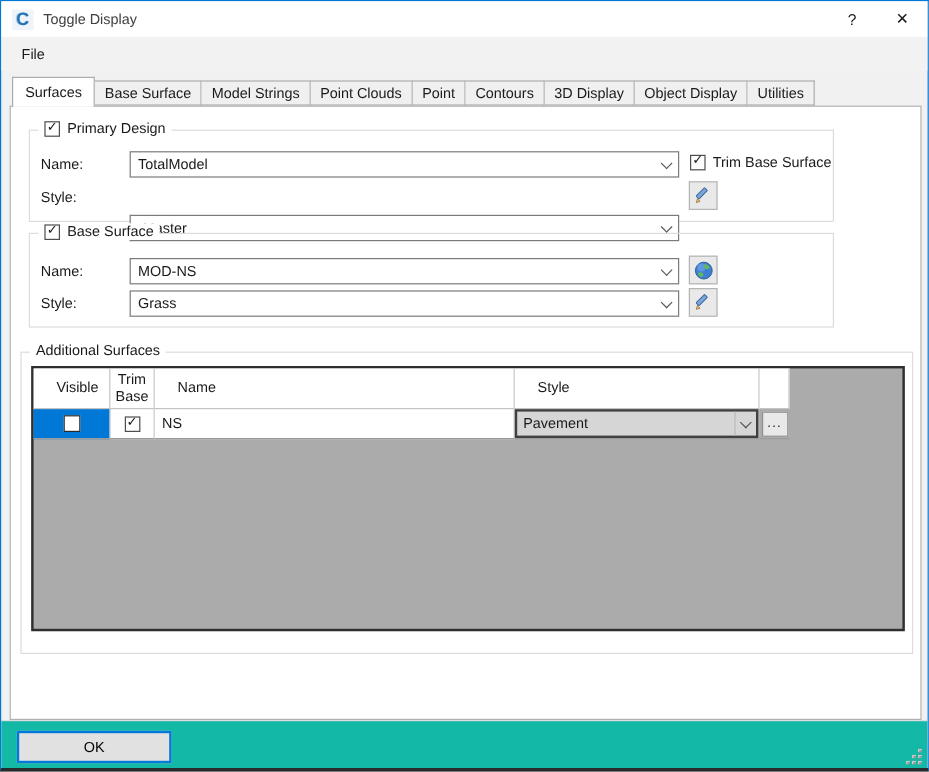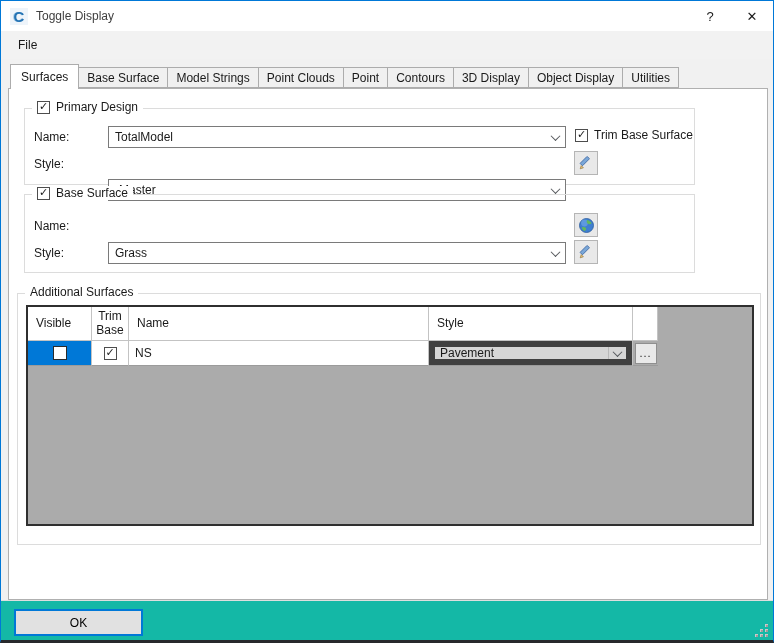--- a/index.html
+++ b/index.html
@@ -50,34 +50,34 @@
   .combo .combo-text { flex:1; padding-left:6px; font-size:12px; overflow:hidden; white-space:nowrap; }
   .combo .combo-arrow { width:20px; height:100%; display:flex; align-items:center; justify-content:center; }
   .chev { width:7px; height:7px; border-right:1px solid #55585c; border-bottom:1px solid #55585c; transform:rotate(45deg) translate(-1px,-1px); }
 
   
   .icon-btn { position:absolute; width:24px; height:24px; background:#e9e9e9; border:1px solid #b5b5b5; display:flex; align-items:center; justify-content:center; }
 
   
   .grid { position:absolute; left:8px; top:11px; width:728px; height:221px; background:#ababab; border:2px solid #2f2f2f; }
   .grid-header { display:flex; height:34px; }
-  .gh-cell { background:#ffffff; border-right:1px solid #c3c3c3; border-bottom:1px solid #c3c3c3; display:flex; align-items:center; padding-left:8px; font-size:12px; line-height:1.15; }
+  .gh-cell { background:#ffffff; border-right:1px solid #c3c3c3; border-bottom:1px solid #c3c3c3; display:flex; align-items:center; padding-left:19px; font-size:12px; line-height:1.15; }
   .gh-cell.center { justify-content:center; padding-left:0; text-align:center; }
   .grid-row { display:flex; height:25px; }
   .gr-cell { background:#ffffff; border-right:1px solid #c3c3c3; border-bottom:1px solid #9b9b9b; display:flex; align-items:center; }
   .col-visible { width:64px; }
   .col-trim { width:37px; }
   .col-name { width:300px; }
   .col-style { width:204px; }
   .col-browse { width:25px; }
   .cell-selected { background:#0078d7 !important; justify-content:center; }
   .cell-selected .cb { width:14px; height:14px; border-color:#2b2b2b; }
   .col-trim.gr-cell { justify-content:center; }
   .name-text { padding-left:6px; font-size:12px; }
-  .grid-combo { width:100%; height:100%; background:#d6d6d6; border:6px solid #404040; display:flex; align-items:center; }
+  .grid-combo { width:100%; height:100%; background:#d6d6d6; border:2px solid #404040; display:flex; align-items:center; }
   .grid-combo .combo-text { flex:1; padding-left:5px; font-size:12px; }
   .grid-combo .combo-arrow { width:18px; height:100%; display:flex; align-items:center; justify-content:center; border-left:1px solid #b9b9b9; }
   .browse-btn { width:22px; height:21px; margin:auto; background:#e9e9e9; border:1px solid #8f8f8f; display:flex; align-items:center; justify-content:center; font-size:11px; letter-spacing:1px; }
 
   
   .footer { position:absolute; left:0; top:599px; width:100%; height:41px; background:#14b8a6; border-top:1px solid #dedede; }
   .ok-btn { position:absolute; left:13px; top:8px; width:129px; height:27px; background:#e1e1e1; border:2px solid #0078d7; display:flex; align-items:center; justify-content:center; font-size:12px; color:#000; }
   .resize-grip { position:absolute; right:5px; bottom:4px; width:12px; height:12px;
     background:
       radial-gradient(circle at 2px 2px, transparent 0, transparent 12px);
@@ -147,20 +147,26 @@
         </svg>
       </div>
     </div>
 
     <div class="group" style="left:15px; top:105px; width:671px; height:79px;">
       <div class="group-legend">
         <span class="cb checked"></span>
         <span>Base Surface</span>
       </div>
       <div class="field-label" style="left:9px; top:24px;">Name:</div>
+      <div class="combo" style="left:83px; top:20px; width:458px;">
+        <span class="combo-text">MOD-NS</span>
+        <span class="combo-arrow">
+            <span class="chev"></span>
+          </span>
+      </div>
       <div class="icon-btn" style="left:549px; top:18px;">
         <svg width="17" height="17" viewBox="0 0 17 17">
           <circle cx="8.5" cy="8.5" r="7" fill="#3f7fd0" stroke="#2a5a9c" stroke-width="0.8"></circle>
           <circle cx="6.5" cy="6" r="3.4" fill="#6ea7e8" opacity="0.65"></circle>
           <path d="M9 3 Q12.5 3.5 13.5 6.5 Q11 8 9.5 6.5 Q8 5 9 3Z" fill="#63b85e"></path>
           <path d="M4 10 Q6.5 9.5 8 11 Q8.5 13.5 6 14 Q3.5 12.5 4 10Z" fill="#63b85e"></path>
         </svg>
       </div>
       <div class="field-label" style="left:9px; top:51px;">Style:</div>
       <div class="combo" style="left:83px; top:47px; width:458px;">

